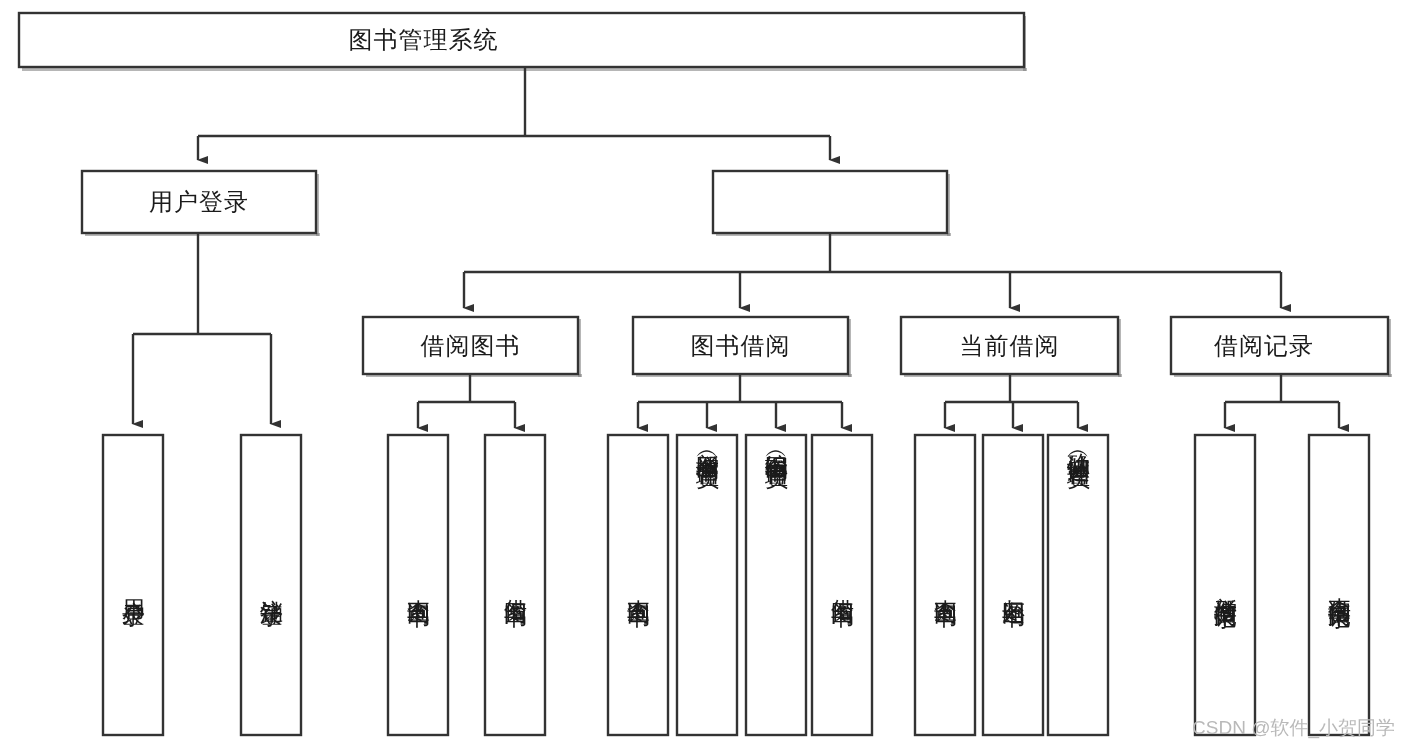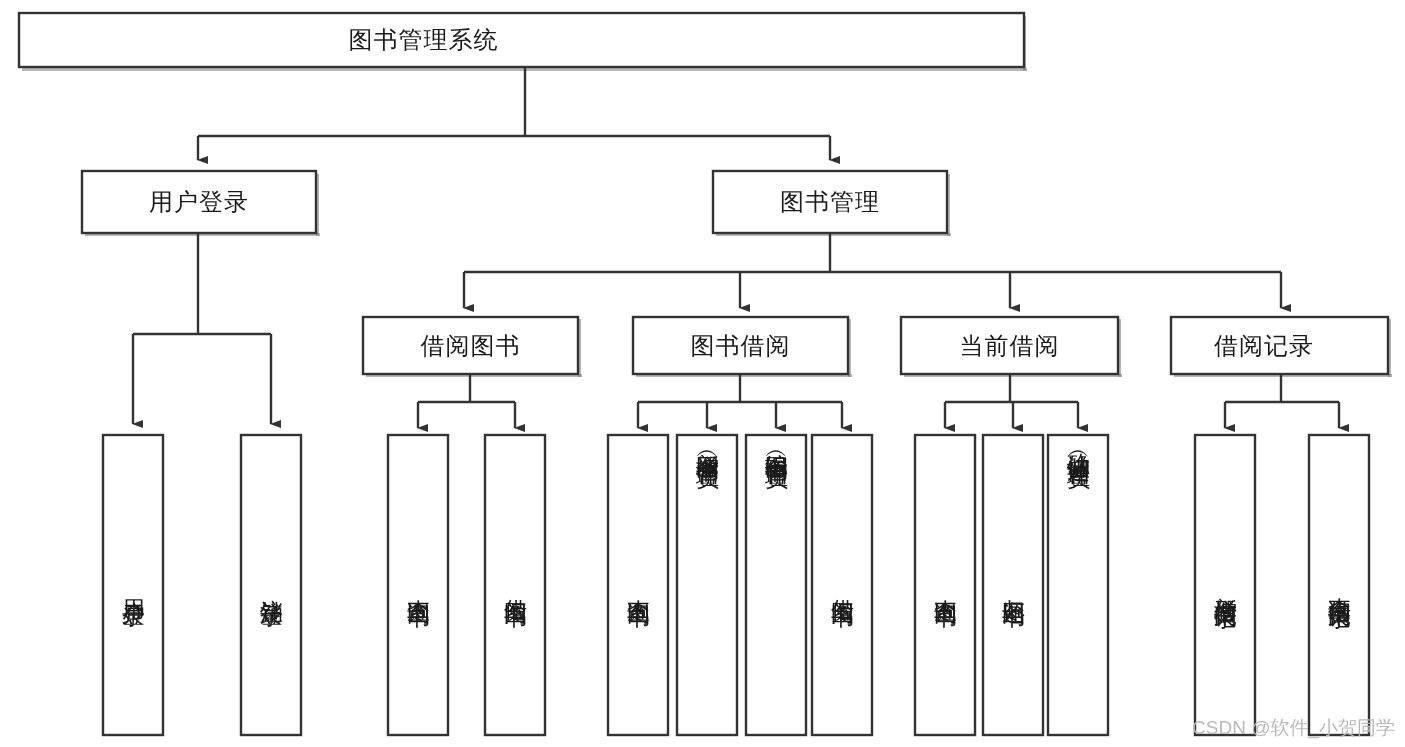--- a/index.html
+++ b/index.html
@@ -179,21 +179,20 @@
       <rect class="node-box" x="1048" y="435" width="60" height="300"></rect>
 
       <rect class="node-box" x="1195" y="435" width="60" height="300"></rect>
       <rect class="node-box" x="1309" y="435" width="60" height="300"></rect>
     </g>
   </svg>
 
   <div class="hlabel-wrap" style="left:19px; top:13px; width:809px; height:54px;">图书管理系统</div>
 
   <div class="hlabel-wrap" style="left:82px; top:171px; width:234px; height:62px;">用户登录</div>
-  <div class="hlabel-wrap" style="left:713px; top:171px; width:234px; height:62px;">图书管理</div>
 
   <div class="hlabel-wrap" style="left:363px; top:317px; width:215px; height:57px;">借阅图书</div>
   <div class="hlabel-wrap" style="left:633px; top:317px; width:215px; height:57px;">图书借阅</div>
   <div class="hlabel-wrap" style="left:901px; top:317px; width:217px; height:57px;border-radius:9px;">当前借阅</div>
   <div class="hlabel-wrap" style="left:1171px; top:317px; width:186px; height:57px;">借阅记录</div>
 
   <div class="vlabel-wrap" style="left:103px; top:435px; width:60px; height:300px;">用户登录</div>
   <div class="vlabel-wrap" style="left:241px; top:435px; width:60px; height:300px;">注销登录</div>
 
   <div class="vlabel-wrap" style="left:388px; top:435px; width:60px; height:300px;">查询图书</div>

